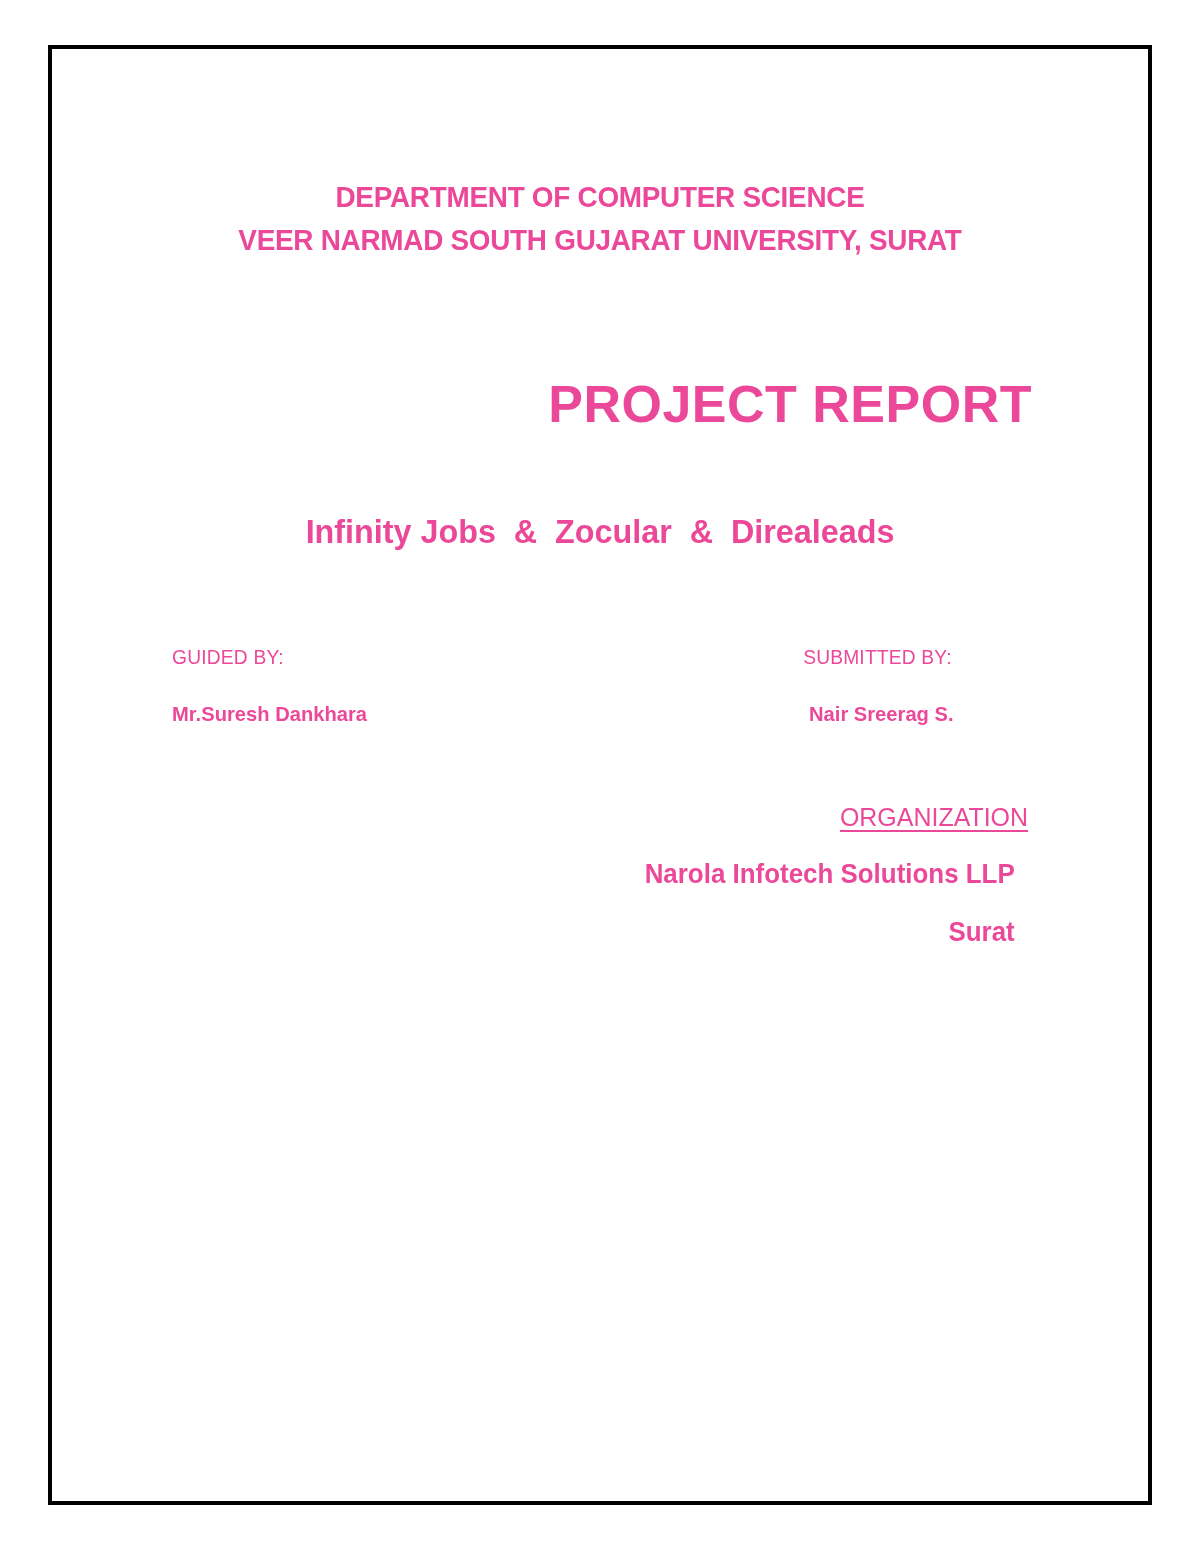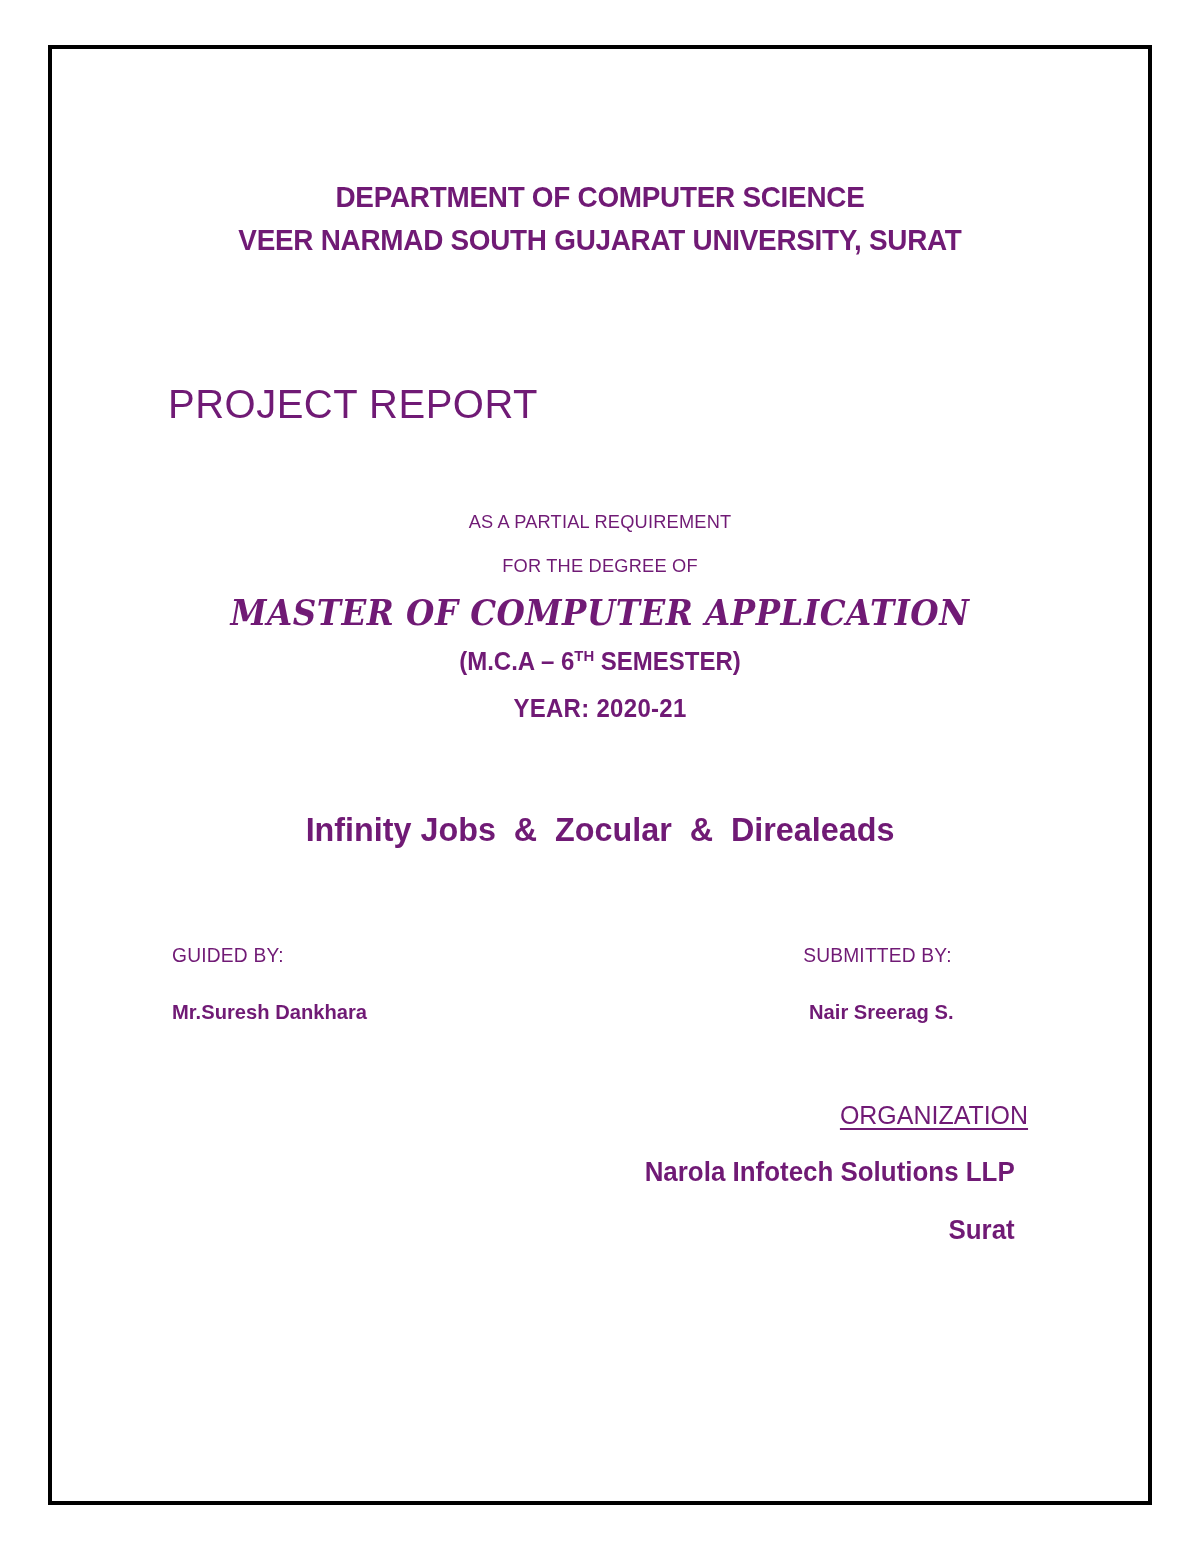--- a/index.html
+++ b/index.html
@@ -7,21 +7,21 @@
     padding: 0;
     background: #ffffff;
   }
   .page {
     position: relative;
     width: 1200px;
     height: 1553px;
     background: #ffffff;
     overflow: hidden;
     font-family: "Liberation Sans", sans-serif;
-    color: #701a75;
+    color: #ec4899;
   }
   .page-border {
     position: absolute;
     left: 48px;
     top: 45px;
     width: 1104px;
     height: 1460px;
     border: 4px solid #000000;
     box-sizing: border-box;
   }
@@ -45,24 +45,24 @@
     font-weight: bold;
     font-size: 30px;
     line-height: 43px;
     letter-spacing: -0.3px;
     white-space: nowrap;
     transform: scaleX(0.93);
   }
 
   
   .report-title {
-    text-align: left;
+    text-align: right;
     font-family: "Liberation Sans", sans-serif;
-    font-weight: normal;
-    font-size: 40px;
+    font-weight: bold;
+    font-size: 52px;
     line-height: 60px;
     letter-spacing: 0.5px;
     margin-top: 113px;
   }
 
   
   .degree-block {
     text-align: center;
     margin-top: 66px;
   }
@@ -181,27 +181,20 @@
 
   <div class="content">
 
     <div class="institution">
       <div class="line">DEPARTMENT OF COMPUTER SCIENCE</div>
       <div class="line">VEER NARMAD SOUTH GUJARAT UNIVERSITY, SURAT</div>
     </div>
 
     <div class="report-title">PROJECT REPORT</div>
 
-    <div class="degree-block">
-      <div class="small-line">AS A PARTIAL REQUIREMENT</div>
-      <div class="small-line">FOR THE DEGREE OF</div>
-      <div class="script-line">MASTER OF COMPUTER APPLICATION</div>
-      <div class="semester-line"><span>(M.C.A  – 6</span><sup>TH</sup><span> SEMESTER)</span></div>
-      <div class="year-line">YEAR: 2020-21</div>
-    </div>
 
     <div class="project-names">Infinity Jobs  &amp;  Zocular  &amp;  Direaleads</div>
 
     <div class="credits">
       <div class="col col-left">
         <span class="label">GUIDED BY:</span>
         <span class="name">Mr.Suresh Dankhara</span>
       </div>
       <div class="col col-right">
         <span class="label">SUBMITTED BY:</span>

